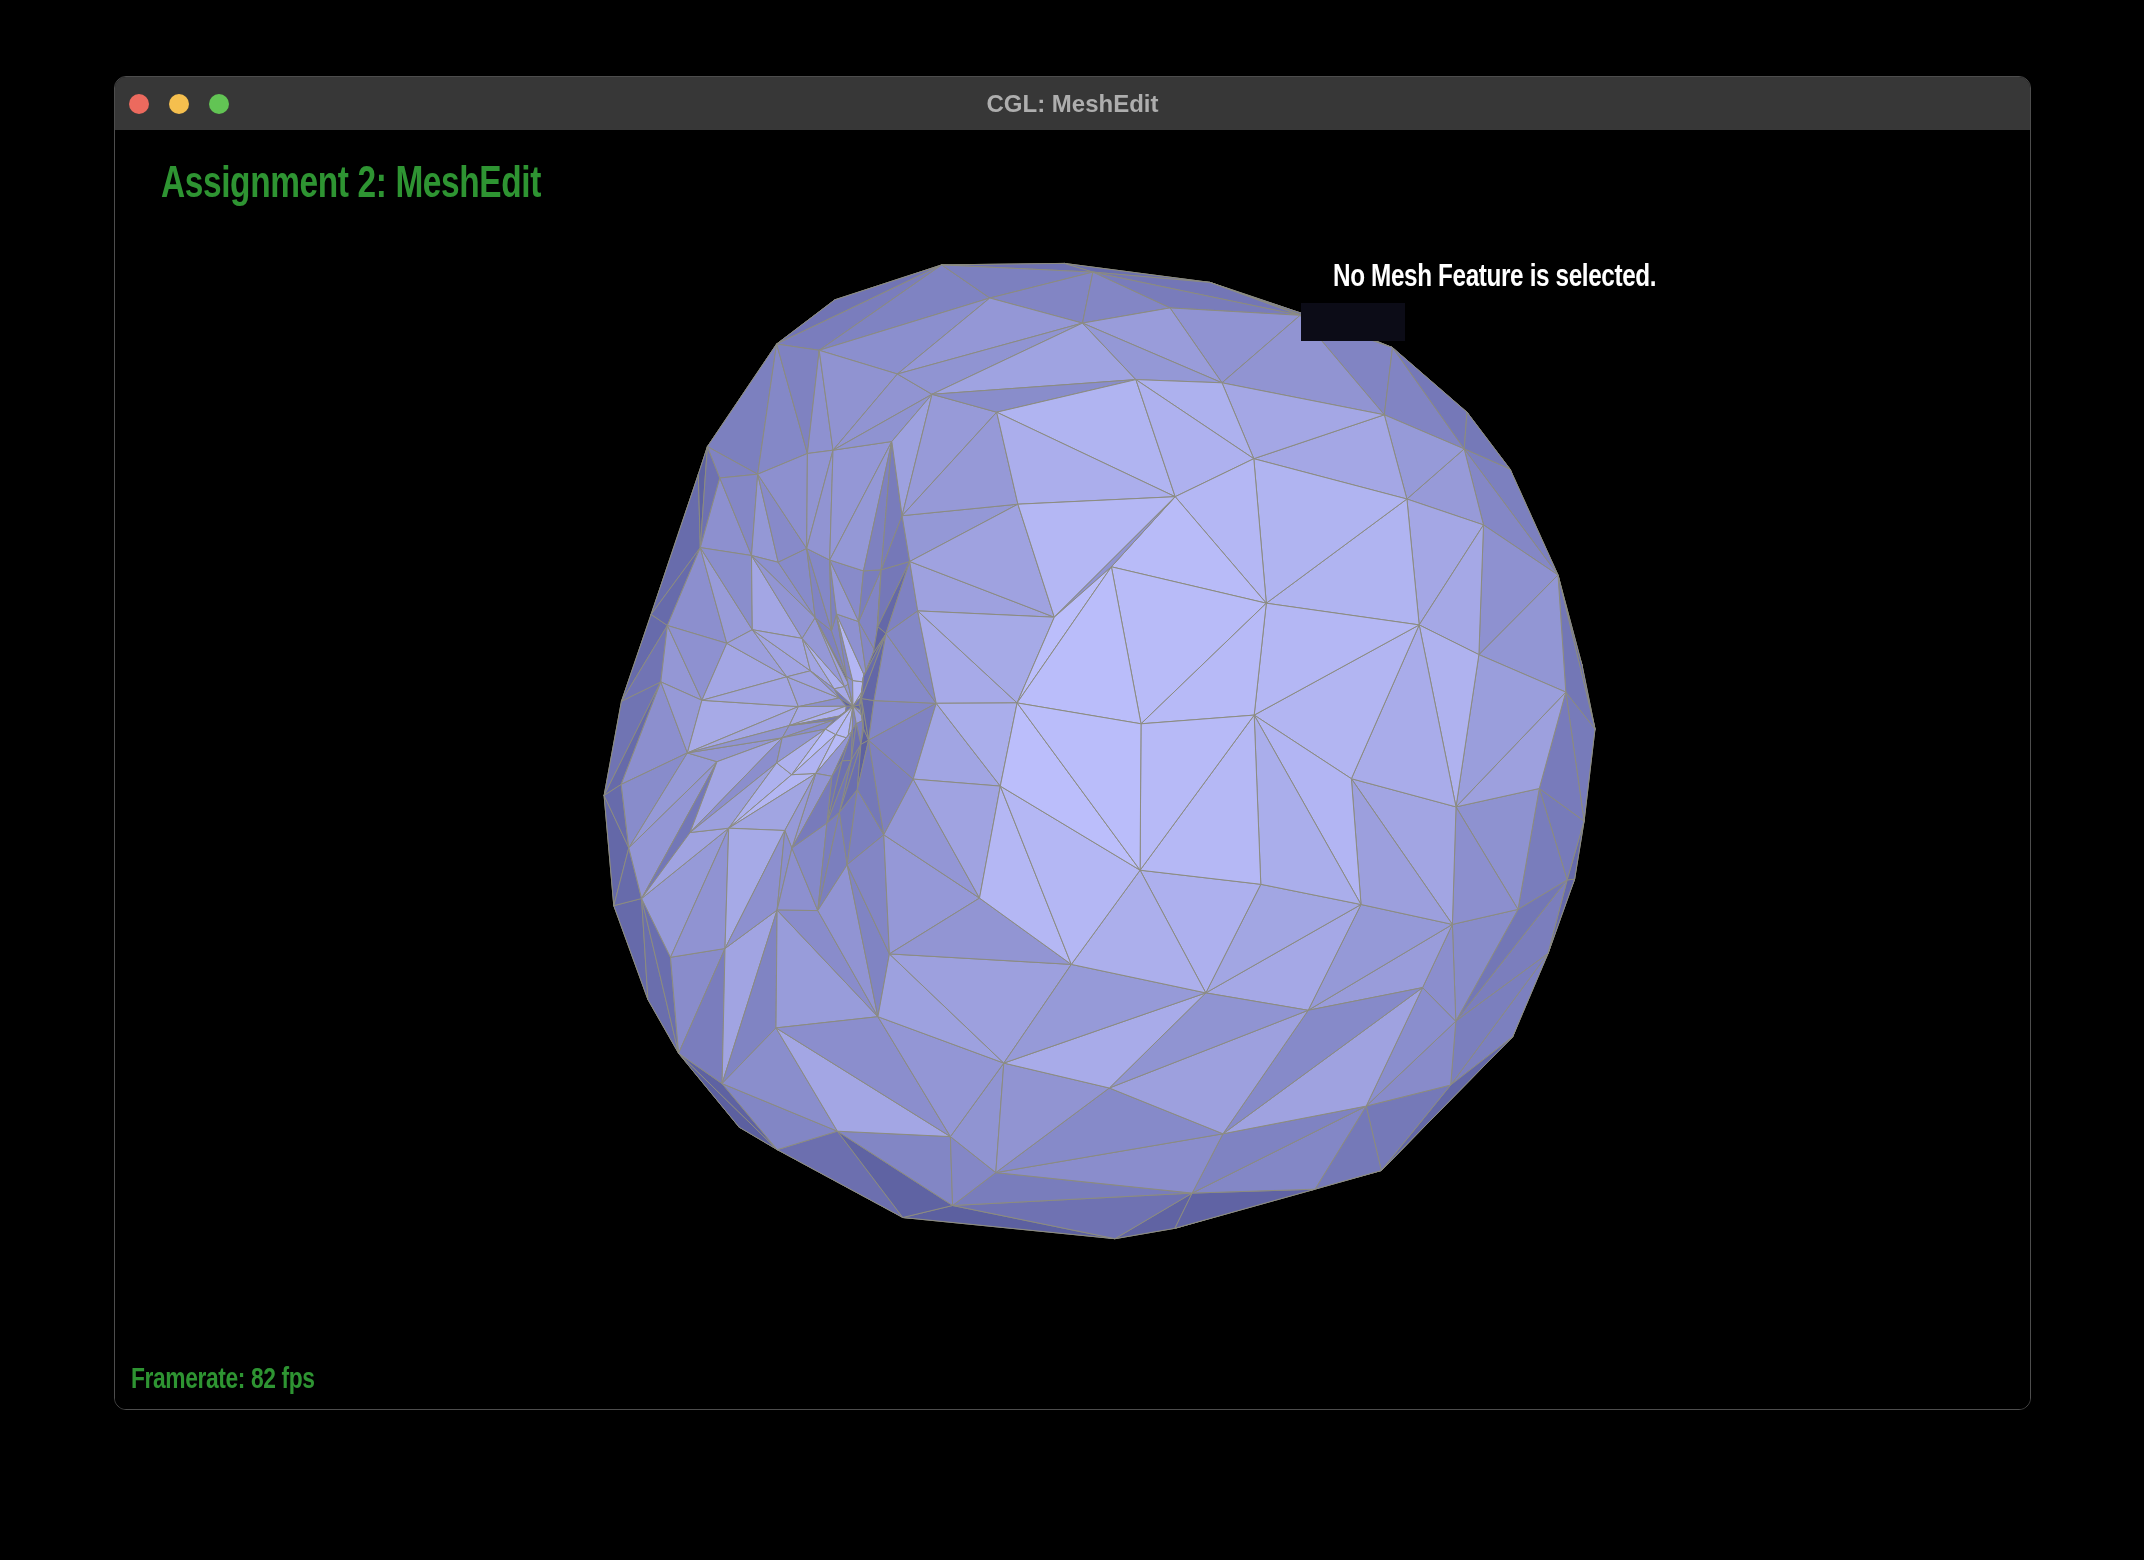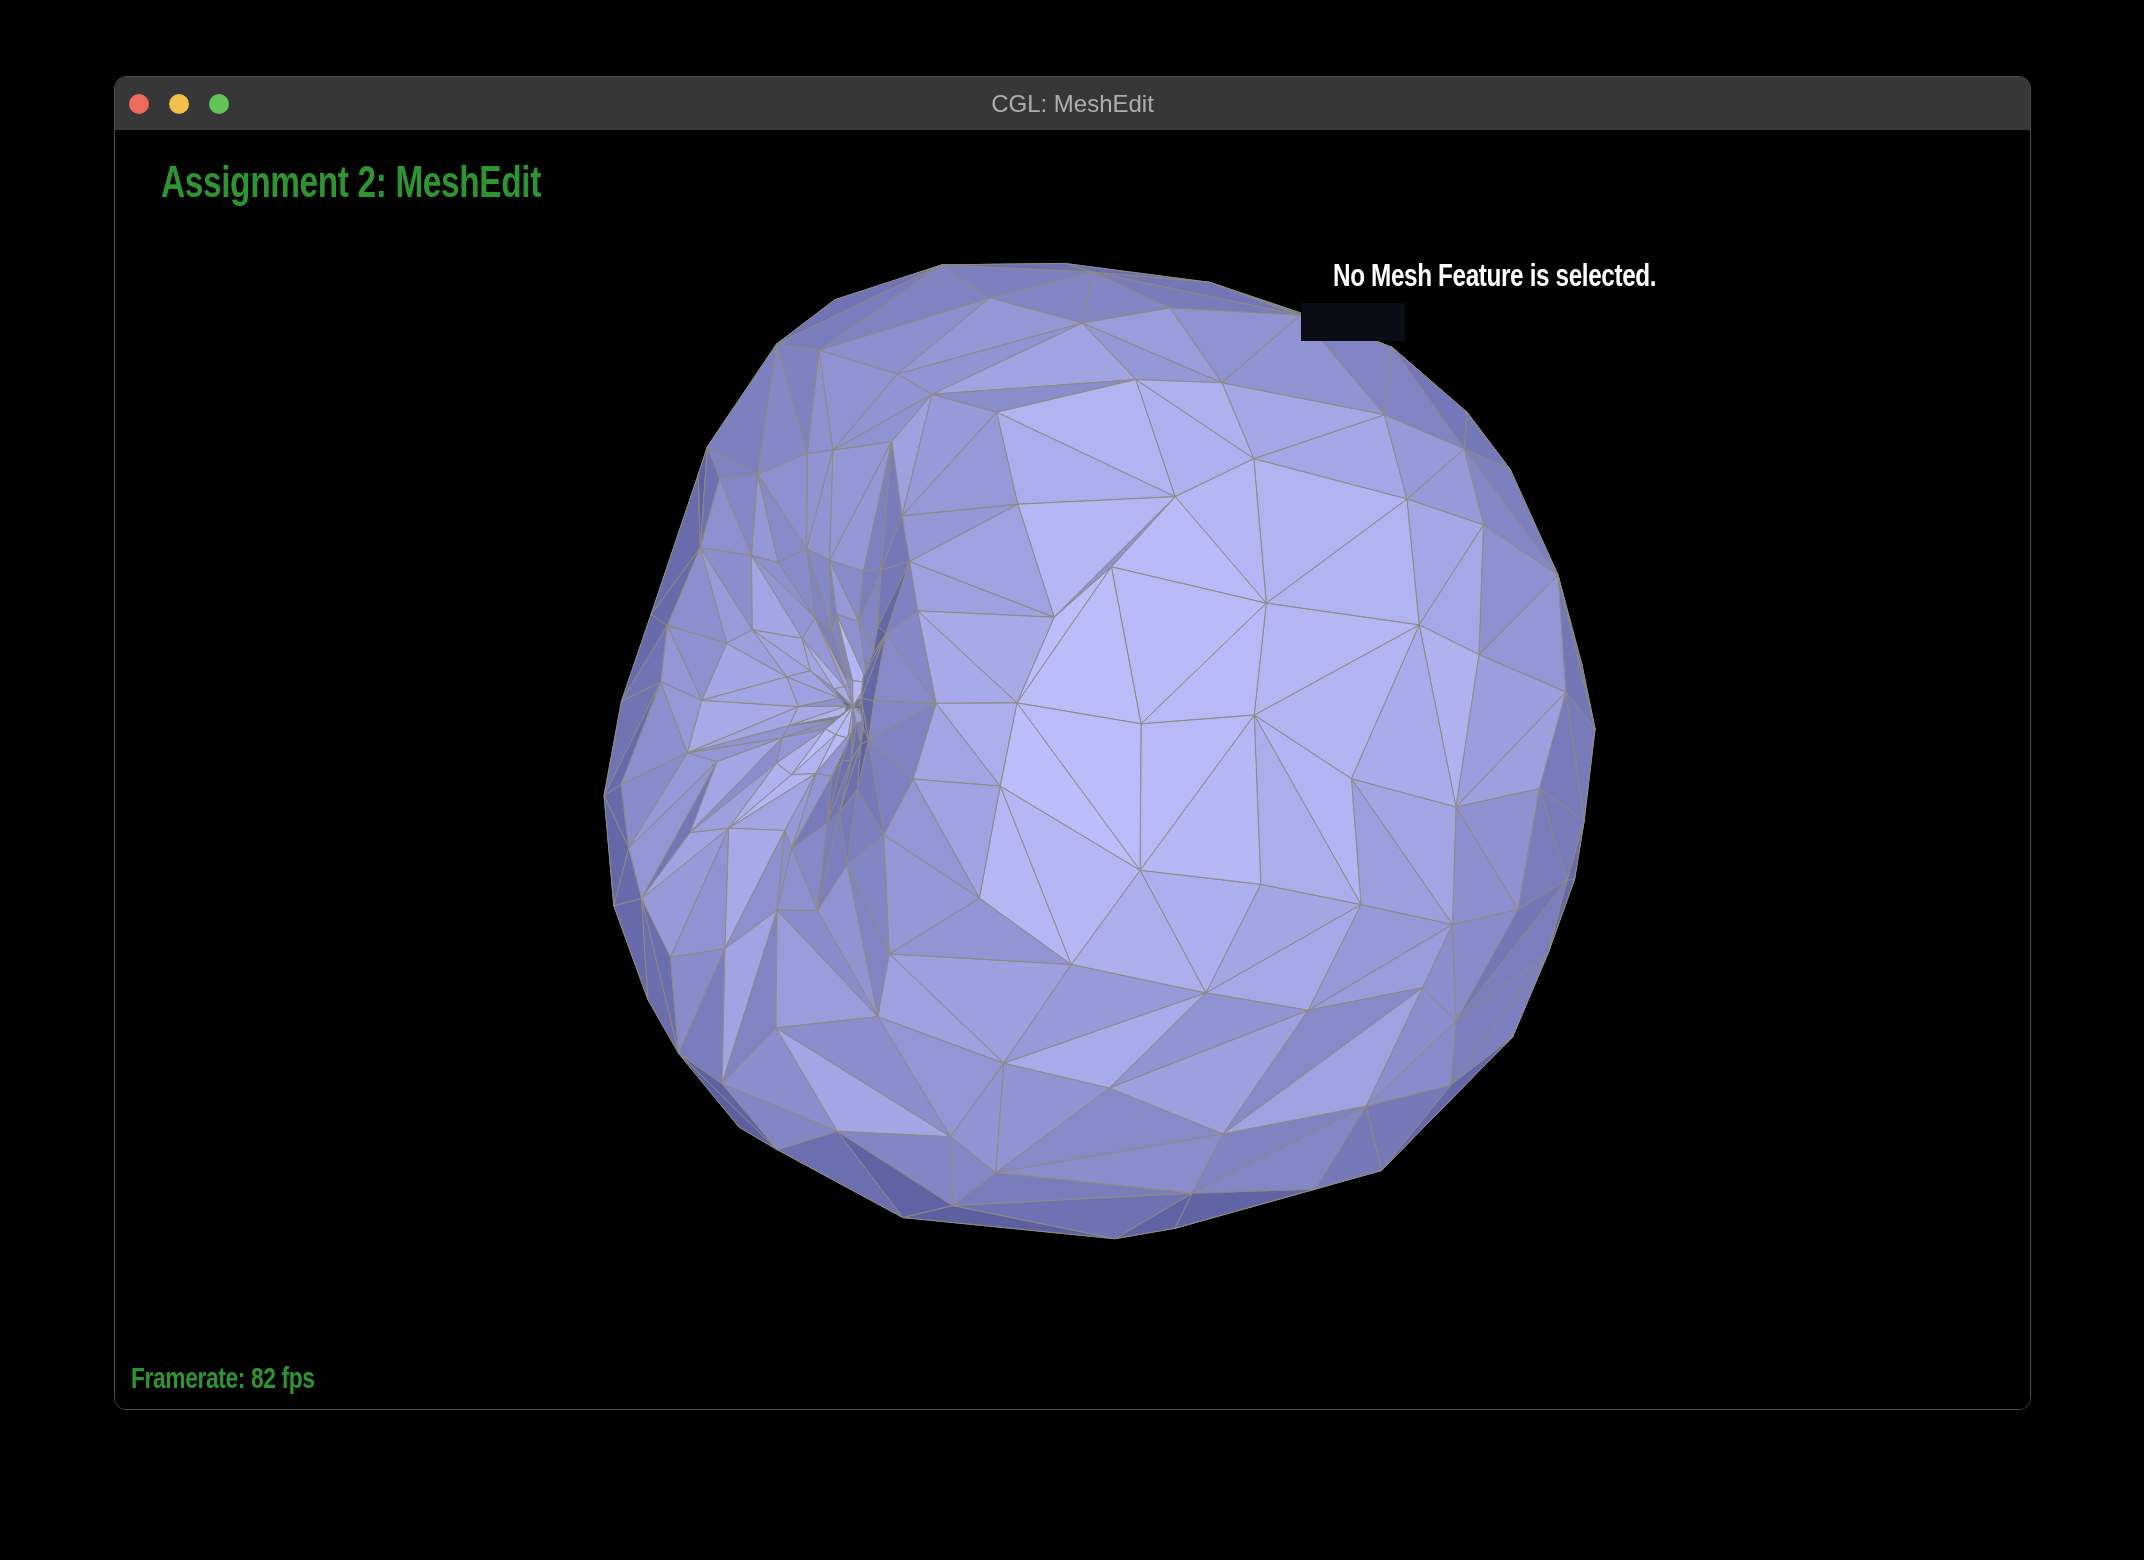--- a/index.html
+++ b/index.html
@@ -9,21 +9,21 @@
   .window{position:absolute;left:114px;top:76px;width:1917px;height:1334px;
           box-sizing:border-box;background:#000;border:1px solid #4d4d4d;
           border-radius:12px;overflow:hidden;}
 
   .titlebar{position:absolute;left:0;top:0;right:0;height:53px;background:#373737;
             border-bottom:1px solid #2e2e2e;}
   .lights{position:absolute;left:14px;top:0;height:53px;display:flex;
           align-items:center;gap:20px;}
   .light{width:20px;height:20px;border-radius:50%;}
   .win-title{position:absolute;left:0;right:0;top:0;line-height:53px;
-             text-align:center;font-size:24px;font-weight:normal;color:#aeaeae;}
+             text-align:center;font-size:24px;font-weight:bold;color:#aeaeae;}
 
   .viewport{position:absolute;left:0;top:53px;right:0;bottom:0;background:#000;}
   #meshsvg{position:absolute;left:0;top:53px;width:1915px;height:1280px;}
 
   .hud{position:absolute;font-weight:bold;white-space:nowrap;letter-spacing:-0.5px;
        transform:scaleX(0.76);transform-origin:left top;z-index:5;}
   .hud-heading{left:46px;top:80px;font-size:44px;}
   .hud-message{left:1218px;top:180px;font-size:32px;}
   .hud-framerate{left:16px;top:1284px;font-size:30px;}
 

